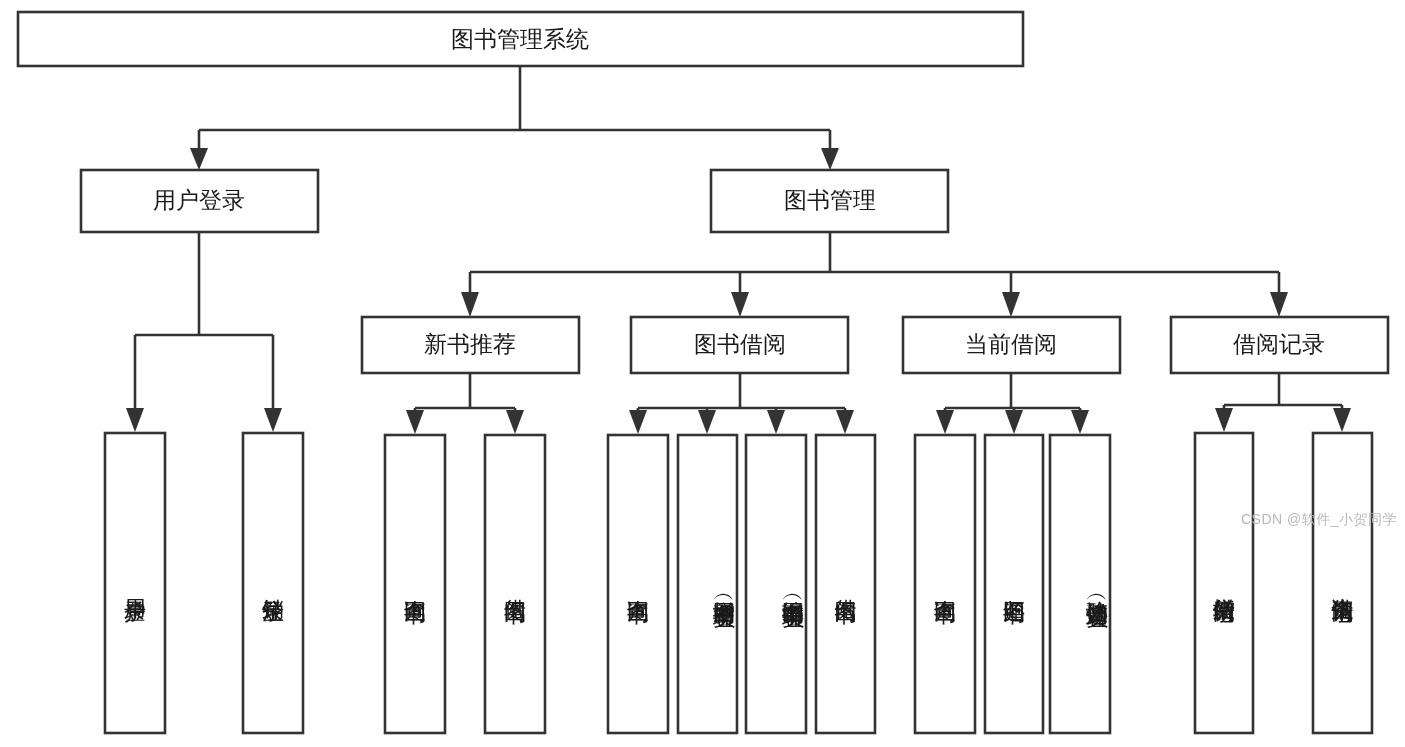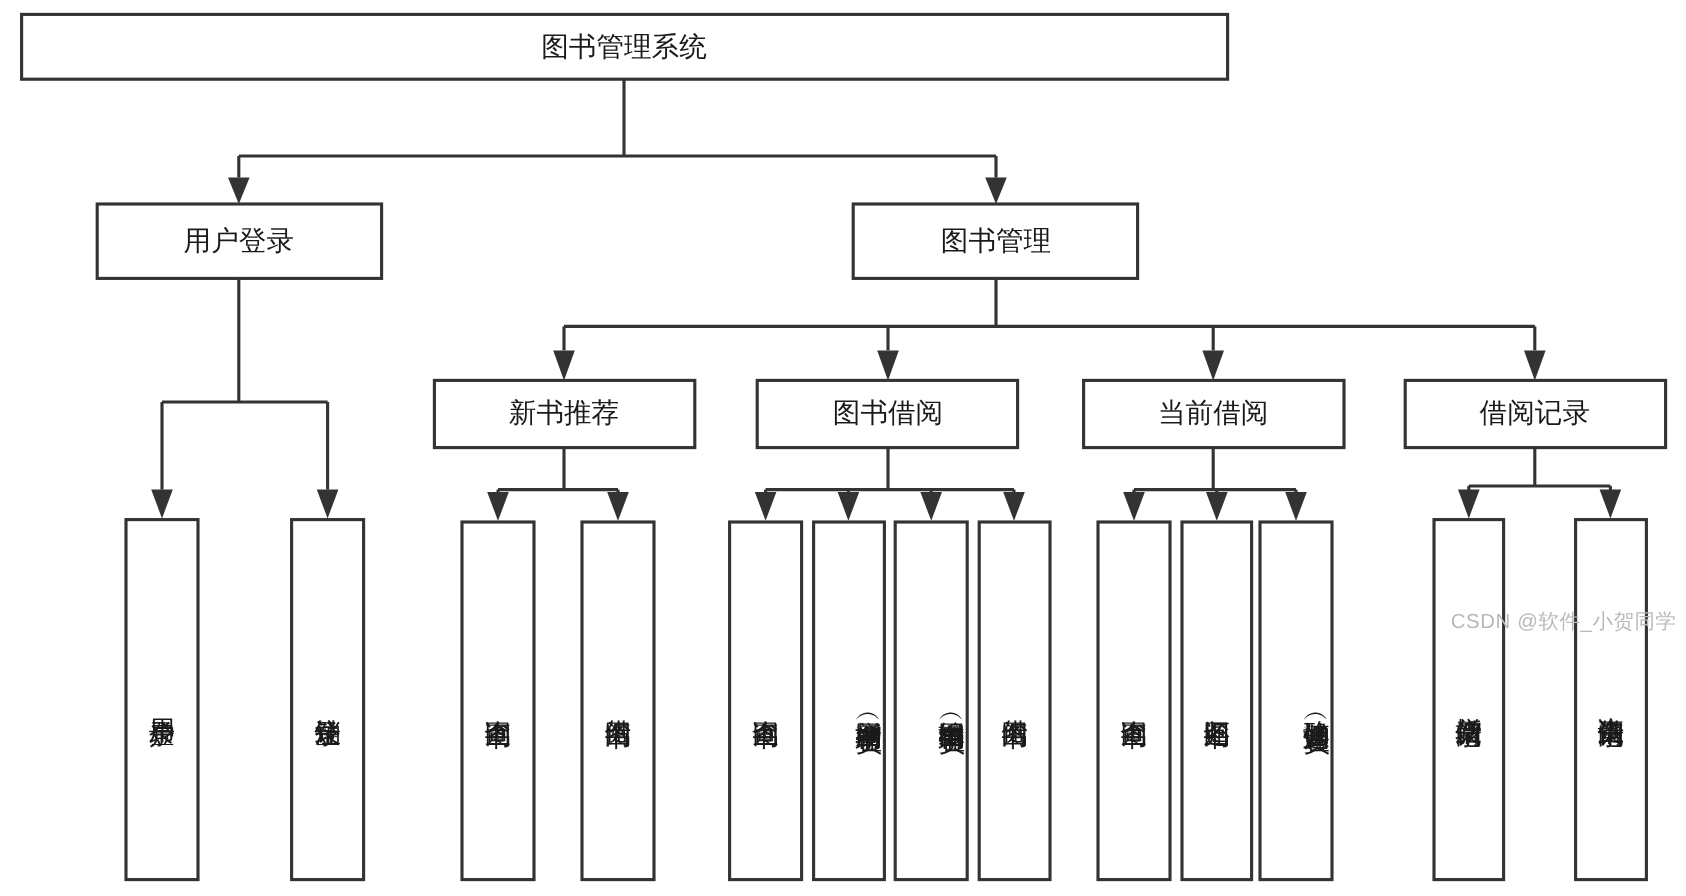--- a/index.html
+++ b/index.html
@@ -62,21 +62,21 @@
     letter-spacing: 1px;
     color: #1a1a1a;
     white-space: nowrap;
     pointer-events: none;
   }
   .watermark {
     position: absolute;
     right: 8px;
     bottom: 4px;
     font-family: "Liberation Sans", "DejaVu Sans", sans-serif;
-    font-size: 17px;
+    font-size: 14px;
     color: #b9b9b9;
     letter-spacing: 0.5px;
     user-select: none;
   }
 </style>
 </head>
 <body>
 
 <div id="diagram-root">
 

